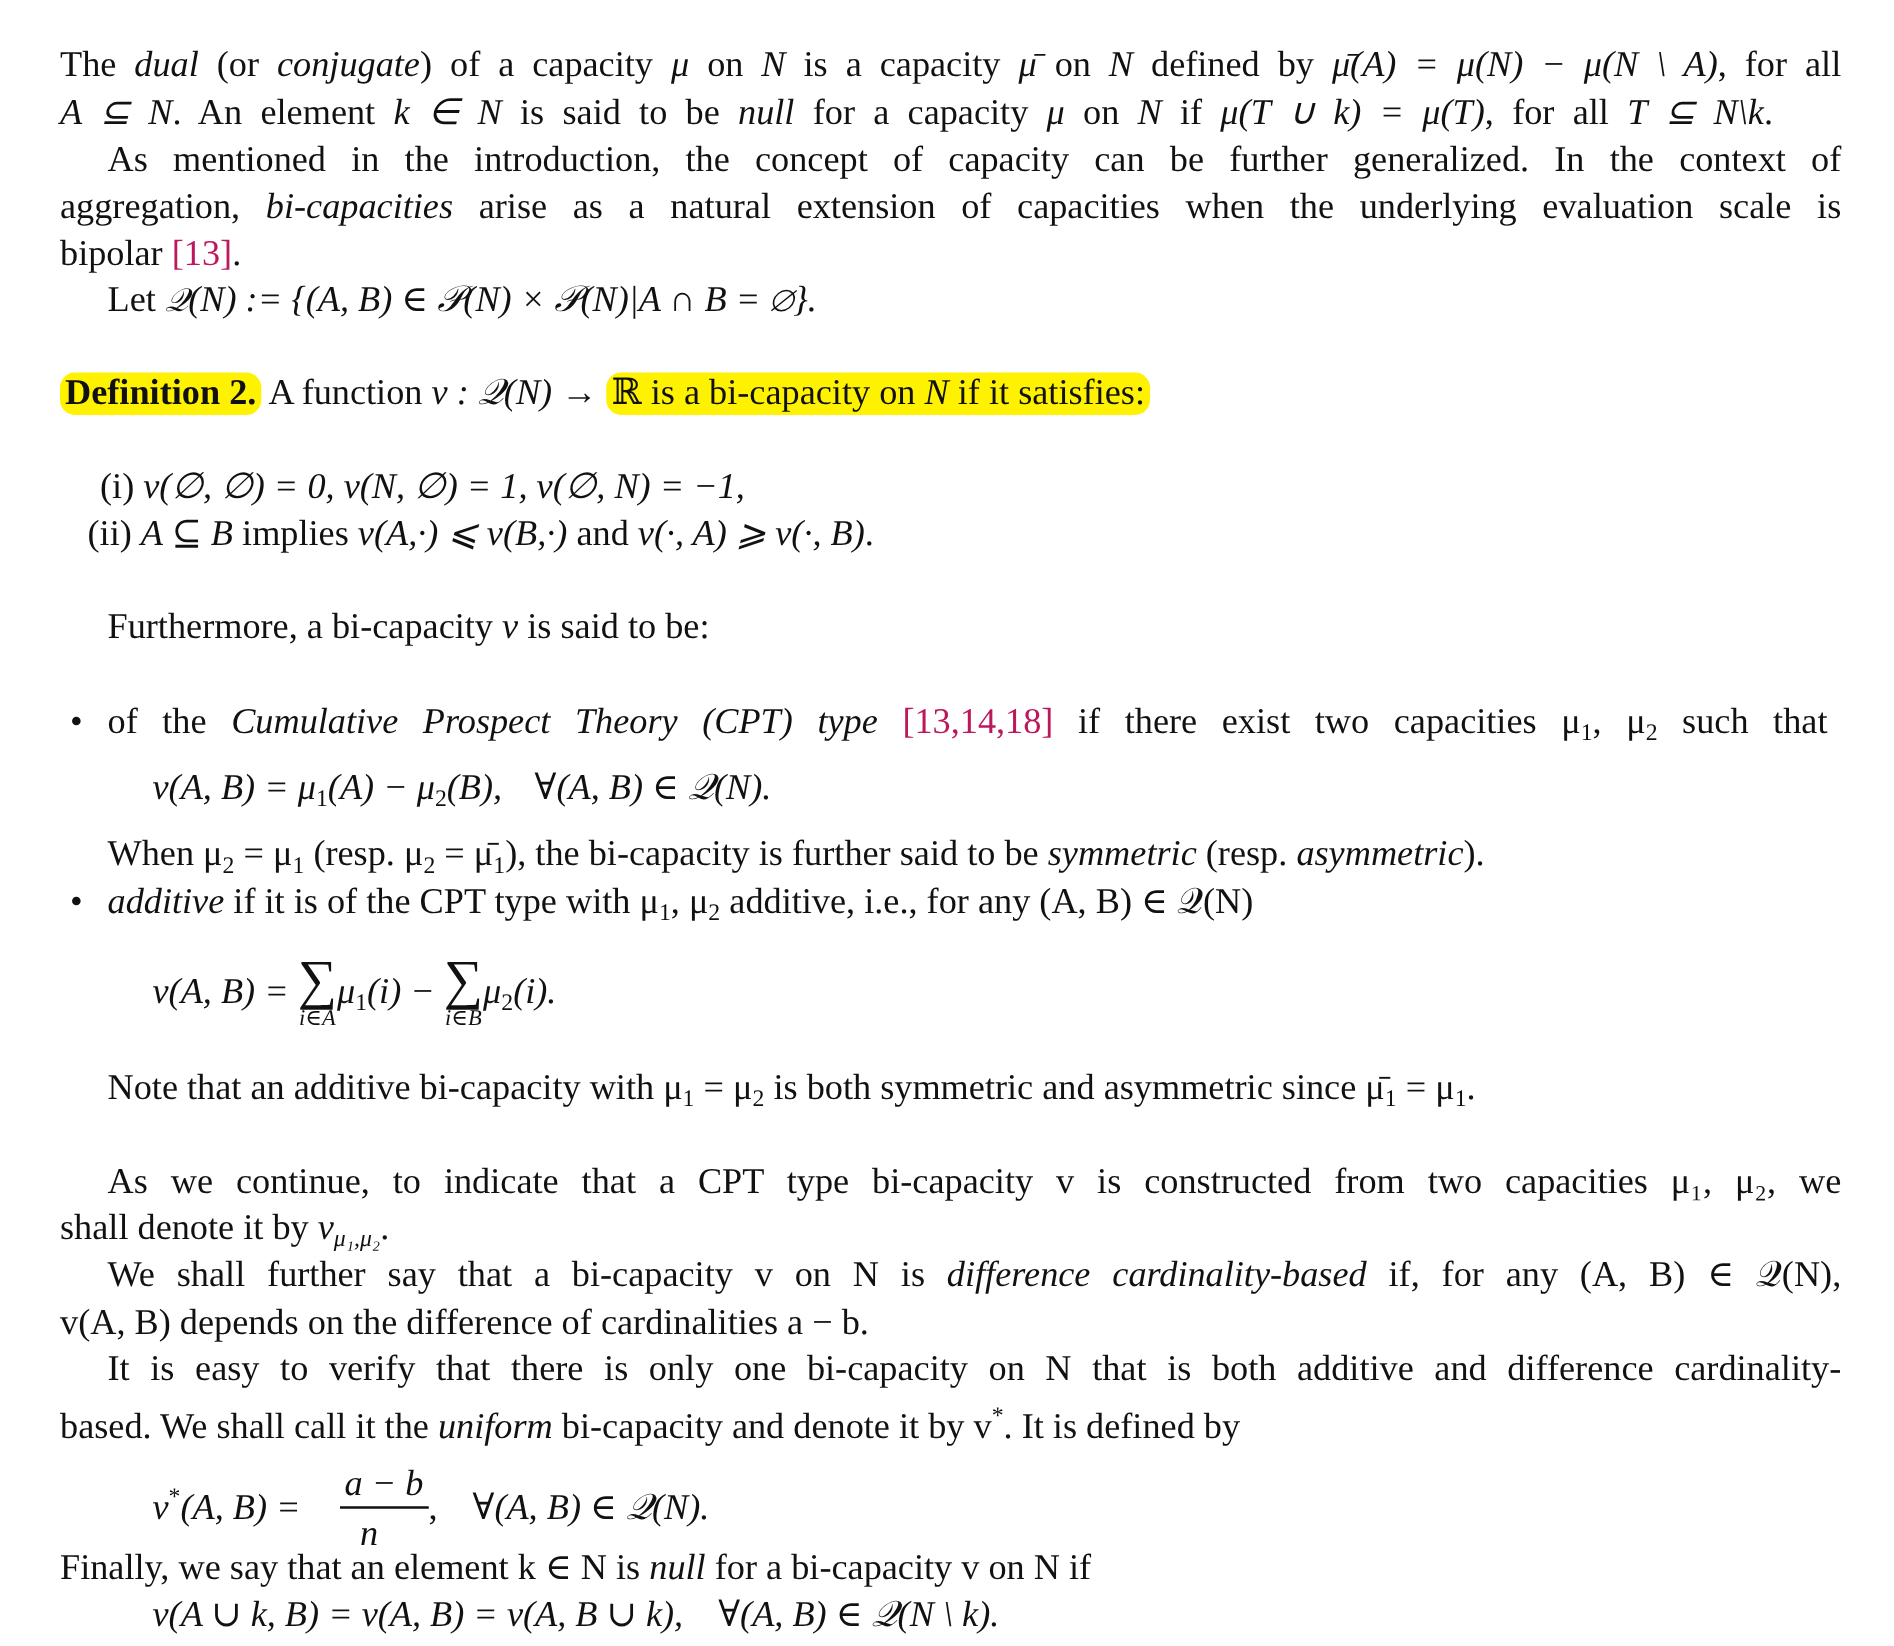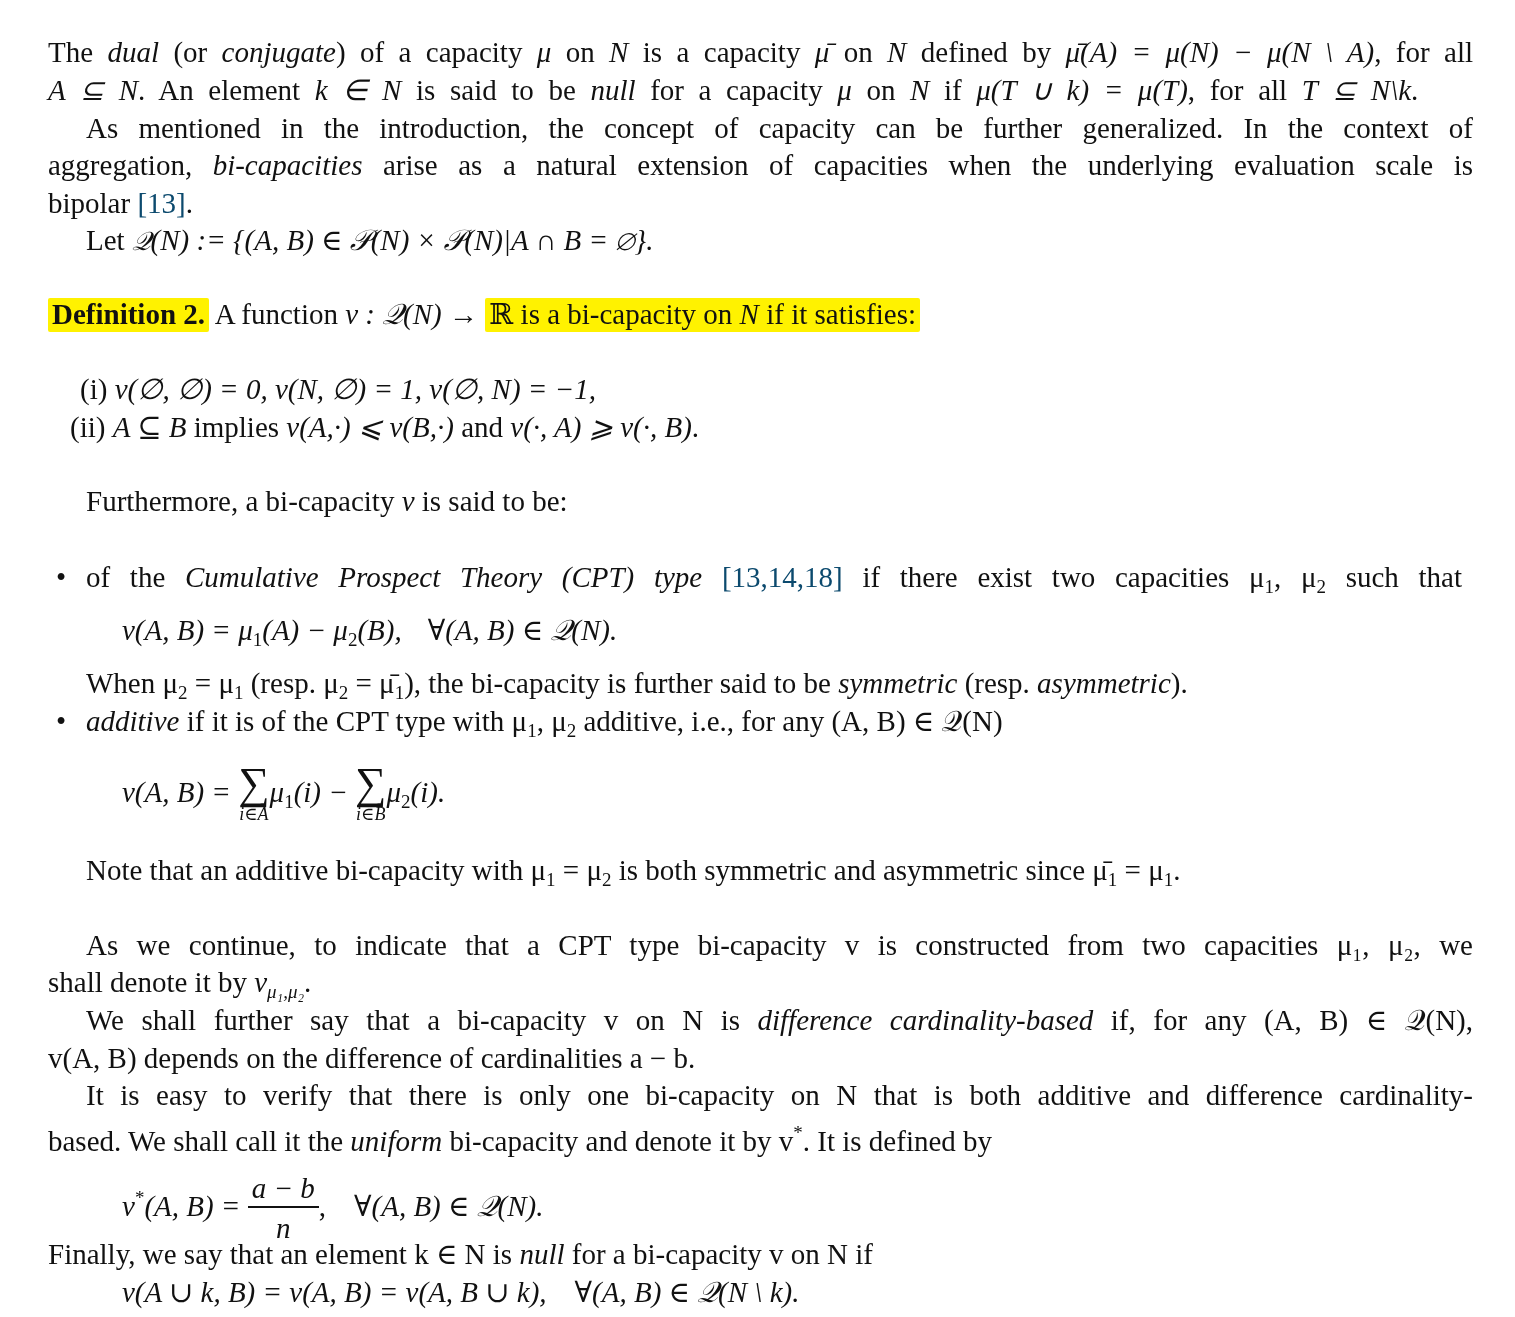--- a/index.html
+++ b/index.html
@@ -6,31 +6,31 @@
     body {
       width: 1515px; height: 1317px; position: relative; overflow: hidden;
       font-family: "Liberation Serif", "DejaVu Serif", serif;
       color: #111; font-size: 29px;
     }
     .line { position: absolute; left: 48px; white-space: nowrap; line-height: 36px; }
     .ind { left: 86px; }
     .eq { left: 122px; }
     .just { width: 1425px; text-align: justify; text-align-last: justify; }
     i, .it { font-style: italic; text-align: center; }
-    .cite { color: #0c4a6e; }
-    .hl { background: #fff200; border-radius: 2px; padding: 0 4px 2px 4px; }
+    .cite { color: #be185d; }
+    .hl { background: #fff200; border-radius: 12px; padding: 0 4px 2px 4px; }
     .bold { font-weight: bold; }
     .sub { font-size: 19px; vertical-align: -6px; }
     .sup { font-size: 19px; vertical-align: 12px; }
     .cal { font-style: italic; font-family: "DejaVu Serif", serif; font-size: 26px; }
     .sum { display: inline-block; text-align: center; vertical-align: -18px; position: relative; }
     .sum .big { font-size: 44px; line-height: 40px; display: block; font-style: normal; }
     .sum .lim { font-size: 18px; font-style: italic; display: block; line-height: 20px; }
     .frac { display: inline-block; vertical-align: middle; text-align: center; }
-    .frac .num { display: block; border-bottom: 2px solid #111; padding: 0 4px; line-height: 36px; font-style: italic; }
+    .frac .num { display: block; border-bottom: 2px solid #111; padding: 0 4px; line-height: 36px; font-style: italic; margin-left: 24px; }
     .frac .den { display: block; line-height: 40px; font-style: italic; }
     .bullet { position: absolute; left: 58px; }
   </style>
 </head>
 <body>
 
 <div class="line just" style="top:34px;">
   <span>The </span><i>dual</i><span> (or </span><i>conjugate</i><span>) of a capacity </span><i>μ</i><span> on </span><i>N</i><span> is a capacity </span><i>μ̄</i><span> on </span><i>N</i><span> defined by </span><i>μ̄(A) = μ(N) − μ(N \ A)</i><span>, for all</span>
 </div>
 

